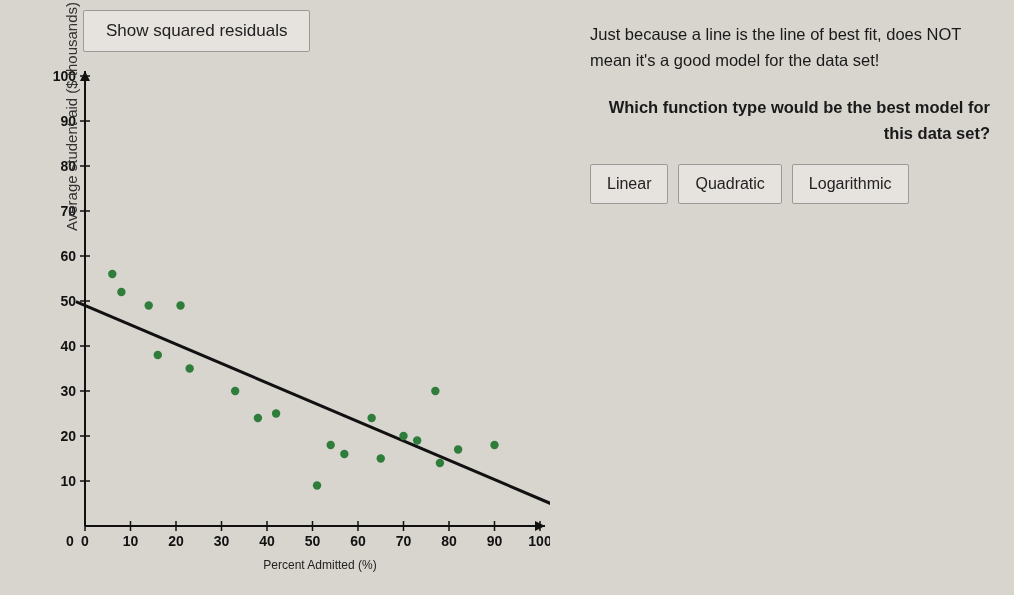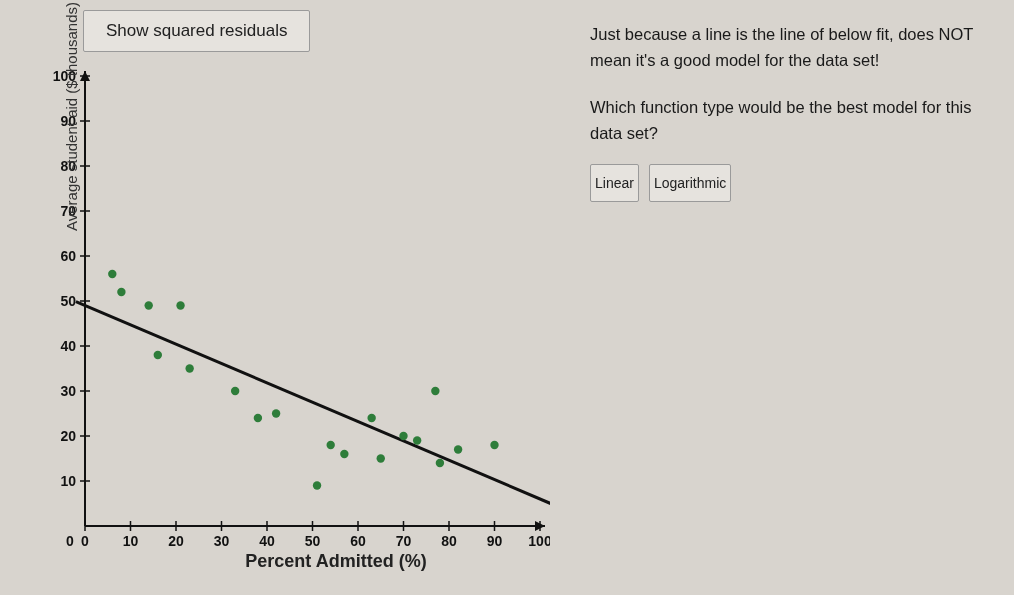--- a/index.html
+++ b/index.html
@@ -41,43 +41,42 @@
       transform: rotate(-90deg);
       transform-origin: left top;
       font-size: 15px;
       color: #333;
       white-space: nowrap;
     }
     .xaxis-label {
       position: absolute;
       left: 290px;
       bottom: -6px;
-      font-size: 18px;
+      font-size: 12px;
       color: #222;
-      font-weight: 700;
+      font-weight: 400;
       transform: translateX(-50%);
-      margin-left: 16px;
     }
     .right {
       position: absolute;
       left: 590px;
       top: 22px;
       width: 400px;
       font-size: 16.5px;
       color: #1a1a1a;
       line-height: 1.55;
     }
     .right p { margin-bottom: 22px; }
-    .right .q { font-weight: 400; margin-bottom: 18px;}
+    .right .q { font-weight: 700; margin-bottom: 18px; text-align: right;}
     .optrow { display: flex; gap: 10px; }
     .opt {
       border: 1px solid #9a9a9a;
       background: #e6e3de;
-      padding: 10px 4px;
-      font-size: 14px;
+      padding: 10px 16px;
+      font-size: 16px;
       color: #222;
       border-radius: 2px;
       white-space: nowrap;
     }
     .cursor {
       position: absolute;
       pointer-events:none;
     }
     .ticklab { font-size: 14px; font-weight: 600; fill:#111; font-family: Arial;}
     sup { font-size: 0.7em; }
@@ -160,19 +159,20 @@
         <circle cx="409.90000000000003" cy="397" r="4.2" fill="#2e7d3a"></circle>
         <circle cx="428.09999999999997" cy="383.5" r="4.2" fill="#2e7d3a"></circle>
         <circle cx="464.5" cy="379" r="4.2" fill="#2e7d3a"></circle>
       </svg>
     <div class="yaxis-label">Average student aid ($ thousands)</div>
     <div class="xaxis-label">Percent Admitted (%)</div>
   </div>
 </div>
 
 <div class="right">
-  <p>Just because a line is the line of below fit, does NOT mean it's a good model for the data set!</p>
+  <p>Just because a line is the line of best fit, does NOT mean it's a good model for the data set!</p>
   <p class="q">Which function type would be the best model for this data set?</p>
   <div class="optrow">
     <button class="opt">Linear</button>
+    <button class="opt">Quadratic</button>
     <button class="opt">Logarithmic</button>
   </div>
 </div>
 
 </body></html>

